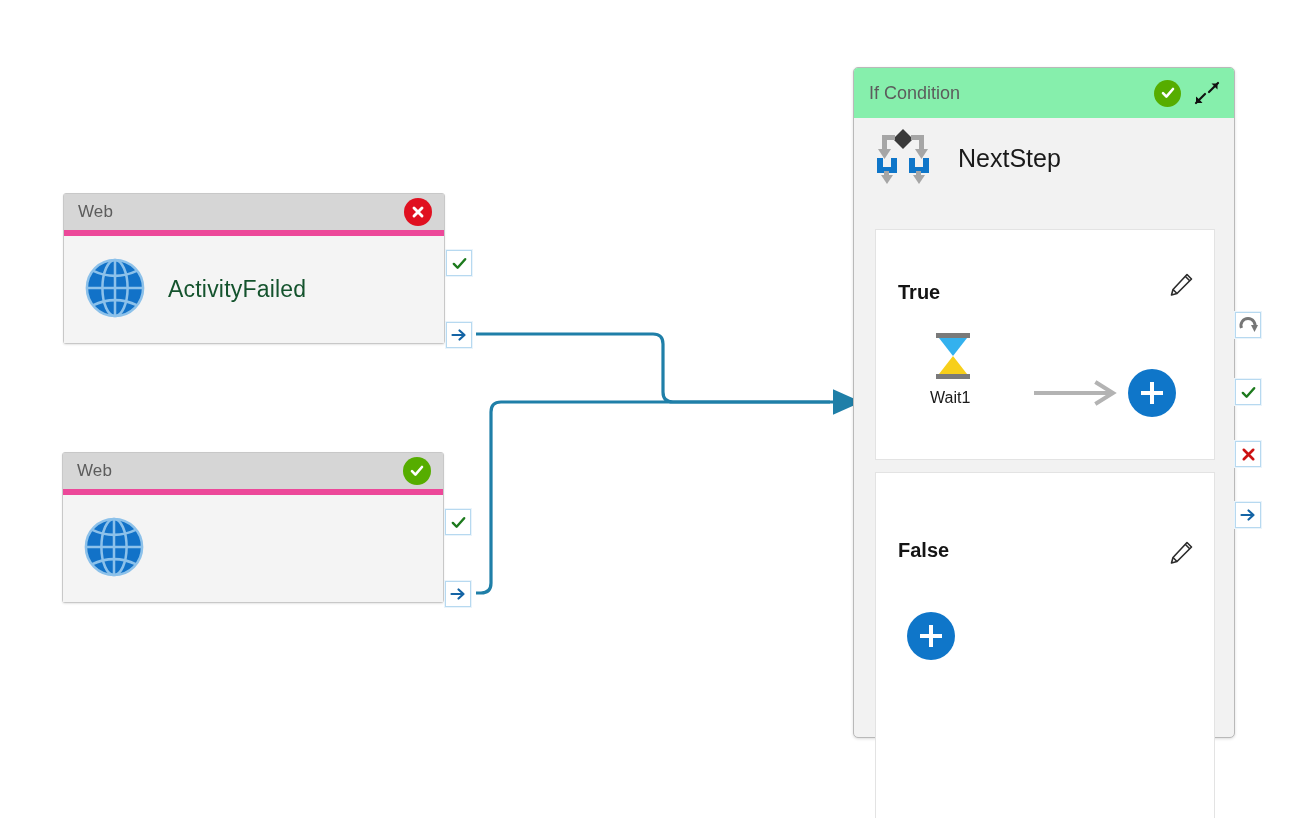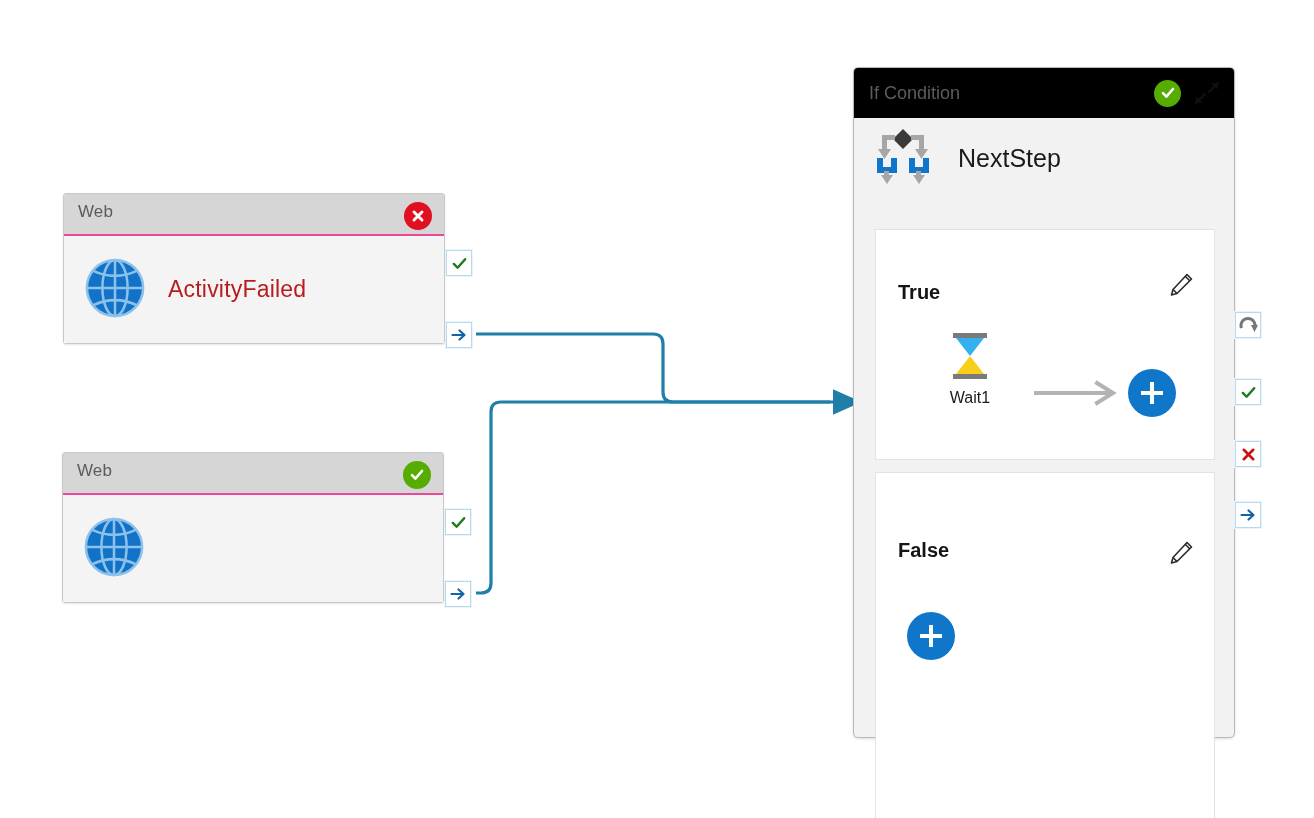--- a/index.html
+++ b/index.html
@@ -38,24 +38,24 @@
     width: 382px;
     background: #f4f4f4;
     border: 1px solid #c8c8c8;
     border-radius: 3px;
     box-sizing: border-box;
     box-shadow: 0 1px 2px rgba(0,0,0,0.10);
   }
   .card-header {
     height: 42px;
     background: #d6d6d6;
-    border-bottom: 2px solid #ec4899;
-    display: flex;
-    align-items: flex-start;
-    padding: 8px 12px 0 14px;
+    border-bottom: 6px solid #ec4899;
+    display: flex;
+    align-items: center;
+    padding: 0 12px 0 14px;
     box-sizing: border-box;
   }
   .card-title {
     font-size: 17px;
     color: #5c5c5c;
     flex: 1 1 auto;
     letter-spacing: .1px;
   }
   .badge {
     width: 28px;
@@ -72,21 +72,21 @@
   .card-body {
     height: 107px;
     display: flex;
     align-items: center;
     padding-left: 20px;
     box-sizing: border-box;
     background: #f4f4f4;
   }
   .card-label {
     font-size: 23px;
-    color: #b91c1c;
+    color: #14532d;
     margin-left: 22px;
     letter-spacing: .2px;
   }
 
   
   .port {
     position: absolute;
     width: 26px;
     height: 26px;
     box-sizing: border-box;
@@ -106,21 +106,21 @@
     width: 382px;
     height: 671px;
     background: #f2f2f2;
     border: 1px solid #b9b9b9;
     border-radius: 5px;
     box-sizing: border-box;
     box-shadow: 0 1px 3px rgba(0,0,0,0.14);
   }
   .scope-header {
     height: 50px;
-    background: #000000;
+    background: #86efac;
     display: flex;
     align-items: center;
     padding: 0 12px 0 15px;
     box-sizing: border-box;
     border-radius: 4px 4px 0 0;
   }
   .scope-title {
     flex: 1 1 auto;
     font-size: 18px;
     color: #5c5c5c;
@@ -158,21 +158,21 @@
   }
   .pencil {
     position: absolute;
     right: 18px;
     width: 30px;
     height: 30px;
   }
 
   .node {
     position: absolute;
-    text-align: center;
+    text-align: left;
     width: 80px;
   }
   .node-caption {
     font-size: 16px;
     color: #1a1a1a;
     margin-top: 4px;
   }
 
   .plus-btn {
     position: absolute;

